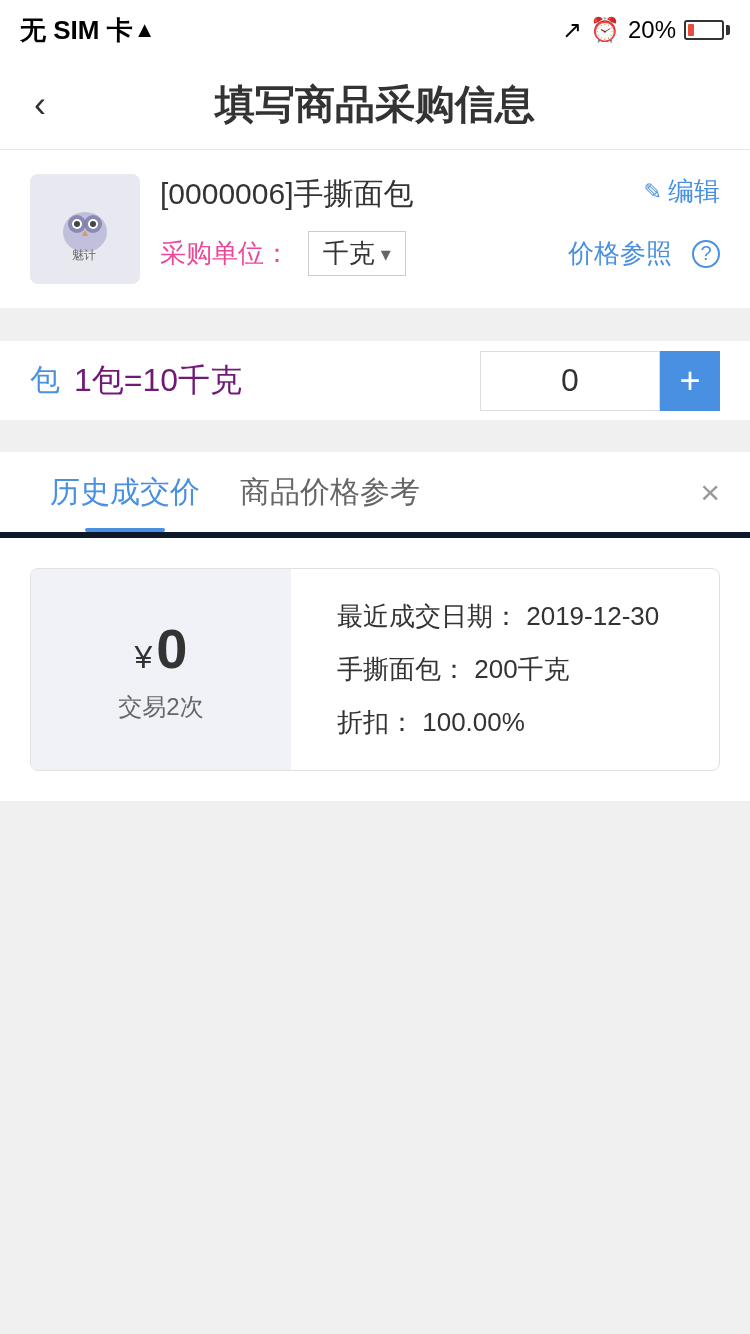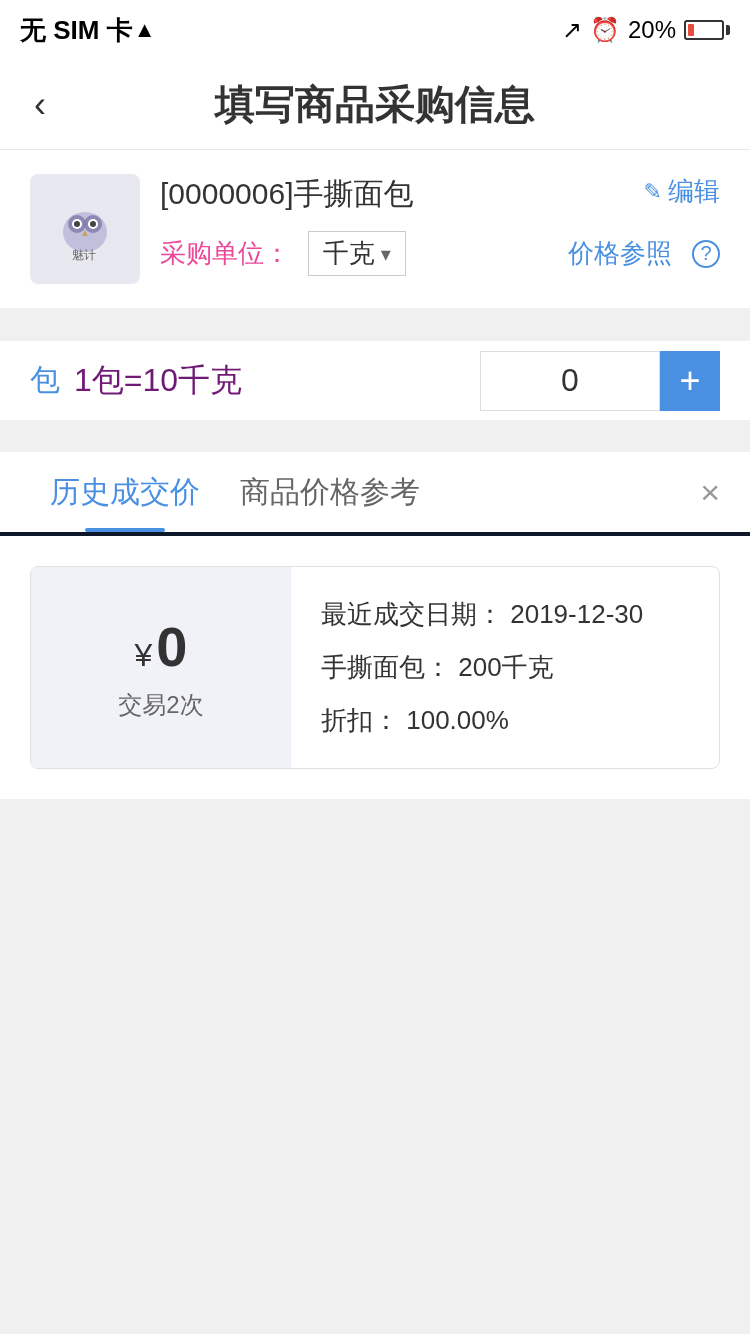--- a/index.html
+++ b/index.html
@@ -248,21 +248,21 @@
 
     
     .bottom-panel {
       width: 750px;
       background: #fff;
       margin-top: 16px;
     }
     .tab-bar {
       display: flex;
       align-items: center;
-      border-bottom: 4px solid #0f172a;
+      border-bottom: 6px solid #0f172a;
       padding: 0 30px;
       position: relative;
     }
     .tab-item {
       height: 80px;
       display: flex;
       align-items: center;
       justify-content: center;
       font-size: 30px;
       cursor: pointer;
@@ -329,20 +329,21 @@
       font-size: 24px;
       color: #666;
       margin-top: 10px;
     }
     .trans-right {
       flex: 1;
       padding: 28px 30px;
       display: flex;
       flex-direction: column;
       gap: 14px;
+      margin-left: 16px;
     }
     .trans-detail-row {
       font-size: 26px;
       color: #333;
       line-height: 1.5;
     }
 
     
     .section-divider {
       width: 750px;

